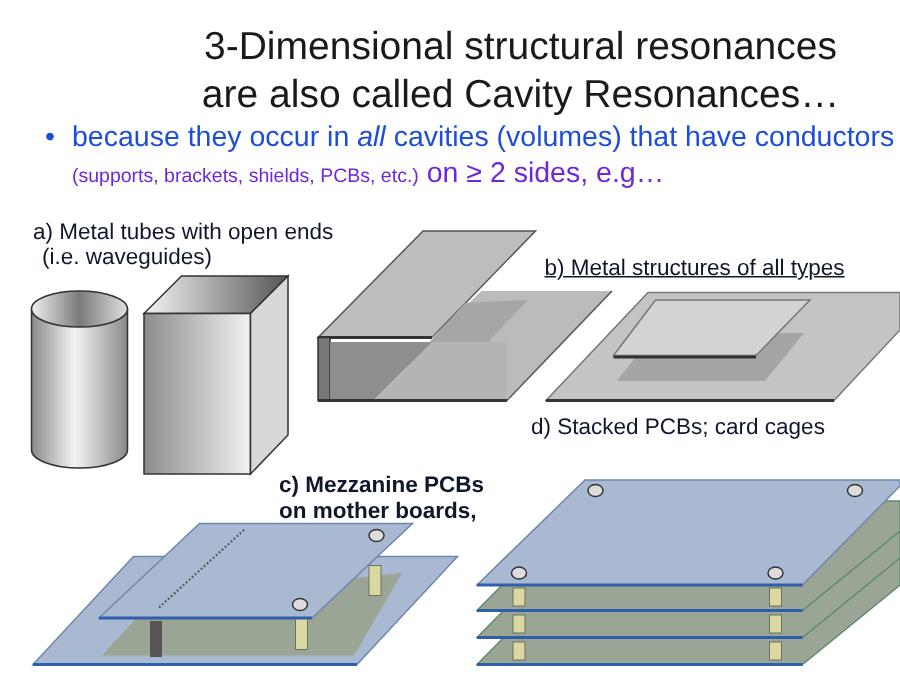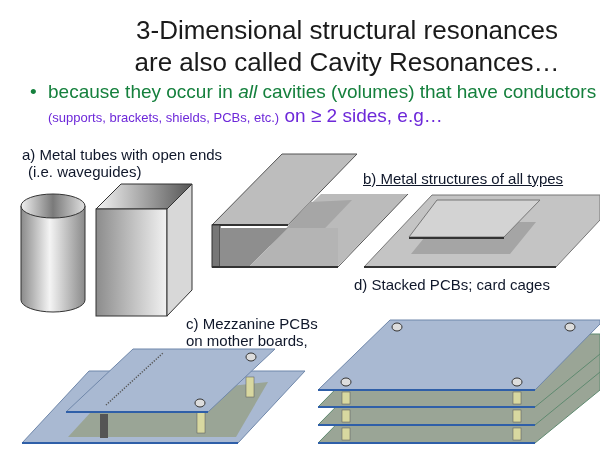--- a/index.html
+++ b/index.html
@@ -1,20 +1,20 @@
 <!DOCTYPE html>
 <html><head>
 <meta charset="utf-8">
 <style>
   html, body { margin: 0; padding: 0; }
   body { width: 600px; height: 450px; background: #ffffff; position: relative; overflow: hidden;
          font-family: "Liberation Sans", "DejaVu Sans", sans-serif; color: #000; }
   .title { position: absolute; left: 0; top: 14px; width: 600px; text-align: center;
            font-size: 26px; line-height: 32px; color: #1a1a1a; margin-left: 47px; }
-  .bullet { position: absolute; left: 30px; top: 80px; font-size: 19px; line-height: 24px; color: #15803d; white-space: nowrap; }
+  .bullet { position: absolute; left: 30px; top: 80px; font-size: 19px; line-height: 24px; color: #1d4ed8; white-space: nowrap; }
   .bullet .dot { display: inline-block; width: 18px; }
   .sub { position: absolute; left: 48px; top: 104px; font-size: 19px; line-height: 24px; color: #6d28d9; white-space: nowrap; }
   .sub .small { font-size: 13px; }
   .label { position: absolute; font-size: 15px; line-height: 17px; color: #0f172a; white-space: nowrap; }
   svg.art { position: absolute; left: 0; top: 0; }
 </style>
 </head>
 <body>
 
 <div class="title">
@@ -30,21 +30,21 @@
 </div>
 
 <div class="label" style="left:22px;top:146px;">
   <div>a) Metal tubes with open ends</div>
   <div style="padding-left:6px">(i.e. waveguides)</div>
 </div>
 <div class="label" style="left:363px;top:170px;text-decoration:underline;">b) Metal structures of all types</div>
 <div class="label" style="left:354px;top:276px;">
   <div>d) Stacked PCBs; card cages</div>
 </div>
-<div class="label" style="left:186px;top:315px;">
+<div class="label" style="left:186px;top:315px;font-weight:bold;">
   <div>c) Mezzanine PCBs</div>
   <div>on mother boards,</div>
 </div>
 
 <svg class="art" width="600" height="450" viewBox="0 0 600 450">
   <defs>
     <linearGradient id="cyl" x1="0" x2="1" y1="0" y2="0">
       <stop offset="0" stop-color="#8a8a8a"></stop>
         <stop offset="0.45" stop-color="#f4f4f4"></stop>
         <stop offset="1" stop-color="#8a8a8a"></stop>

